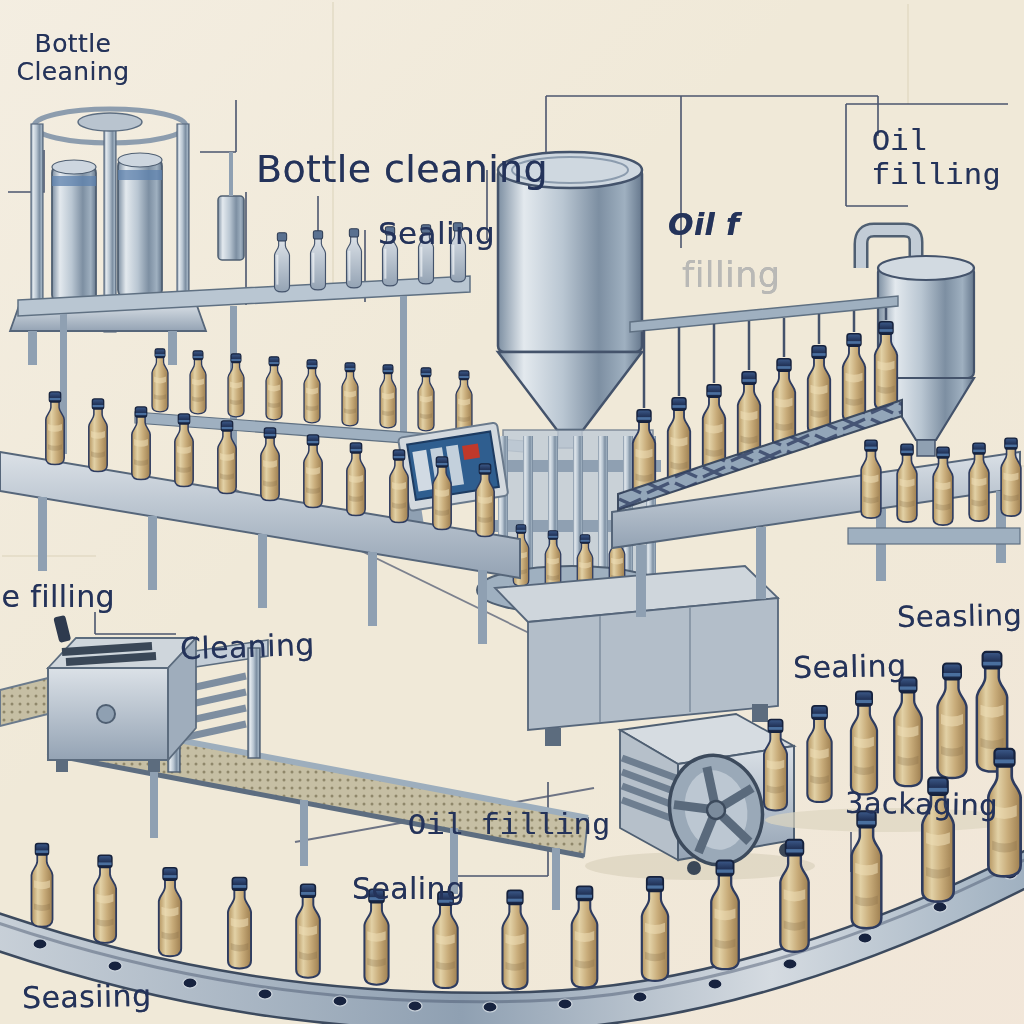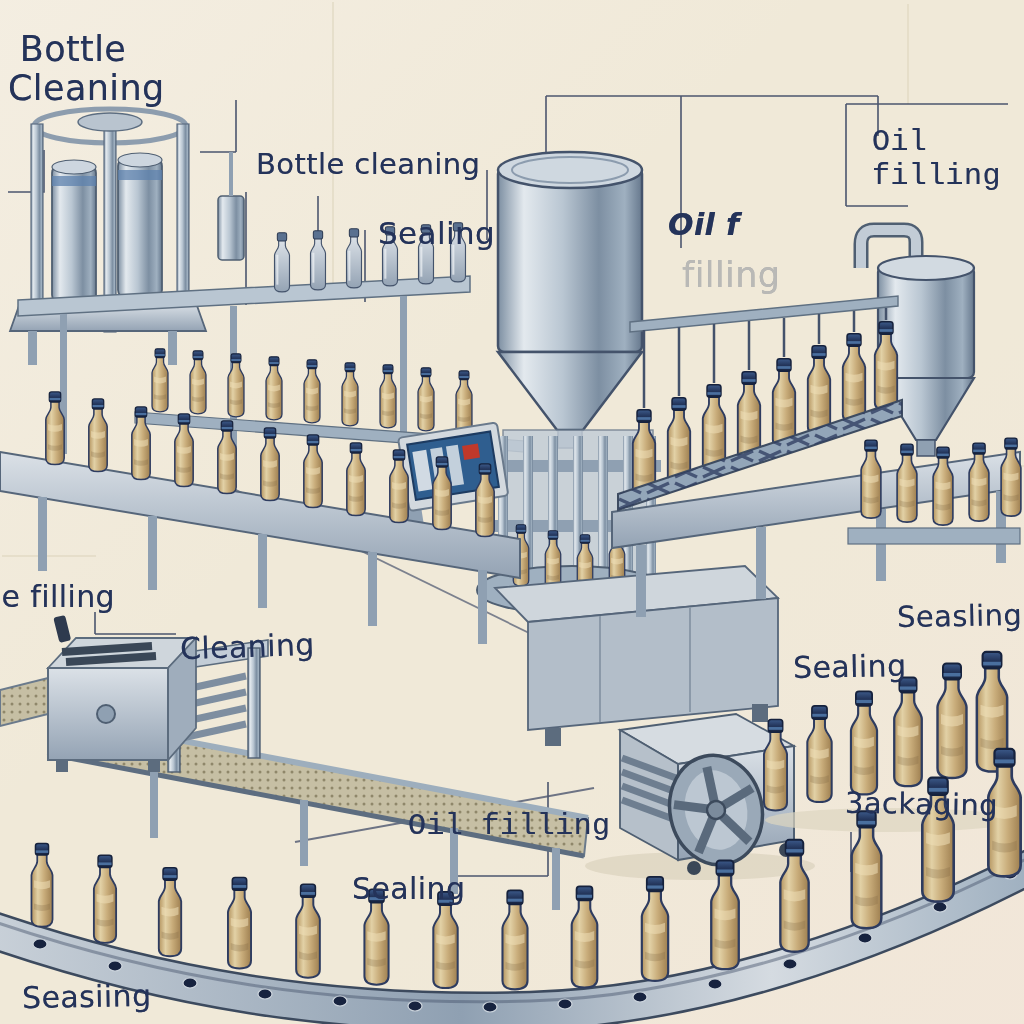--- a/index.html
+++ b/index.html
@@ -370,23 +370,23 @@
         <use href="#bt" x="635" y="875" width="40" height="110"></use>
   <use href="#bt" x="704" y="859" width="42" height="114"></use>
         <use href="#bt" x="773" y="838" width="43" height="118"></use>
   <use href="#bt" x="844" y="809" width="45" height="124"></use>
         <use href="#bt" x="914" y="776" width="48" height="130"></use>
   <use href="#bt" x="980" y="747" width="49" height="134"></use>
 </g>
 </svg>
 
 
-<div class="lbl ctr" style="left:8px;top:30px;width:130px;font-size:35px;"><span>Bottle</span><br><span>Cleaning</span></div>
-
-<div class="lbl" style="left:256px;top:148px;font-size:29px;">Bottle cleaning</div>
+<div class="lbl ctr" style="left:8px;top:30px;width:130px;font-size:25px;"><span>Bottle</span><br><span>Cleaning</span></div>
+
+<div class="lbl" style="left:256px;top:148px;font-size:38px;">Bottle cleaning</div>
 
 <div class="lbl" style="left:378px;top:216px;font-size:31px;">Sealing</div>
 
 <div class="lbl serif" style="left:872px;top:126px;">Oil filling</div>
 
 <div class="lbl" style="left:668px;top:208px;font-weight:bold;font-style:italic;">Oil f</div>
 <div class="lbl ghost" style="left:682px;top:256px;font-size:35px;">filling</div>
 
 <div class="lbl" style="left:-16px;top:580px;"><span class="faded">ll</span><span>e filling</span></div>
 

